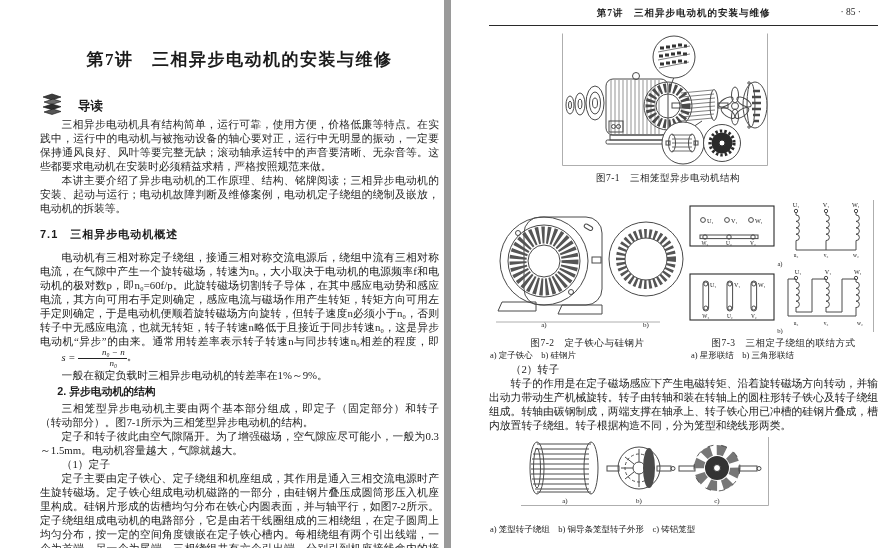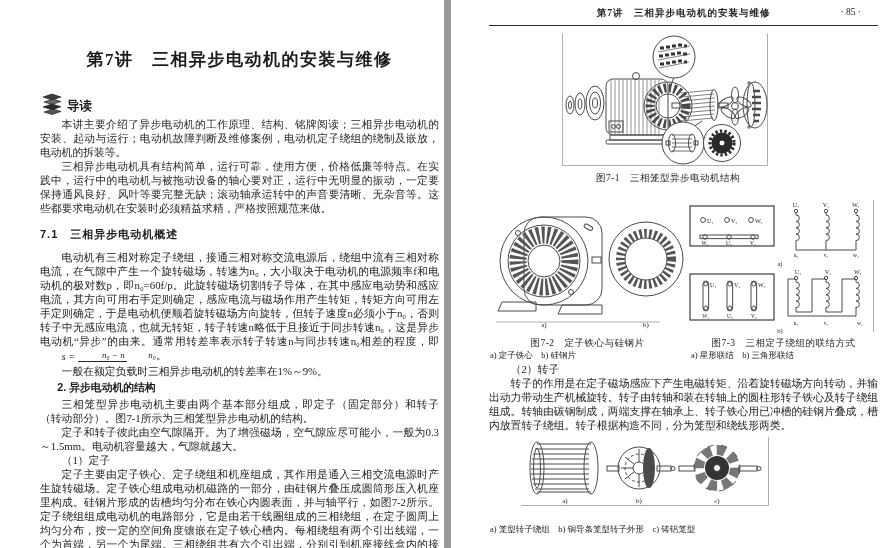--- a/index.html
+++ b/index.html
@@ -2,30 +2,30 @@
 <html><head>
 <meta charset="utf-8">
 <style>
   html,body{margin:0;padding:0;background:#ffffff;}
   body{width:884px;height:548px;font-family:"Liberation Serif","DejaVu Serif",serif;color:#1c1c1c;}
   .canvas{position:relative;width:884px;height:548px;background:#ffffff;overflow:hidden;}
   .gutter{position:absolute;left:444px;top:0;width:7px;height:548px;background:#9a9a9a;}
   
   .lp{position:absolute;left:40px;top:0;width:399px;}
   .lp-title{margin:48px 0 0 0;text-align:center;font-size:17px;font-weight:bold;letter-spacing:1.5px;}
-  .intro-head{margin:20px 0 2px 0;display:flex;align-items:flex-end;gap:3px;height:24px;}
+  .intro-head{margin:20px 0 2px 0;display:flex;align-items:flex-end;gap:14px;height:24px;}
   .intro-label{font-family:"Liberation Sans","DejaVu Sans",sans-serif;font-weight:bold;font-size:12.5px;}
   .bodytxt{font-size:10.8px;line-height:14px;text-align:justify;margin:0;}
   .ind{text-indent:2em;}
   .introtxt{color:#262626;}
   .sec-head{font-family:"Liberation Sans","DejaVu Sans",sans-serif;font-weight:bold;font-size:11px;margin:12px 0 8px 0;letter-spacing:1px;}
   .sub-head{font-family:"Liberation Sans","DejaVu Sans",sans-serif;font-weight:bold;font-size:10.8px;margin:3px 0 2px 0;text-indent:1.6em;}
   .frac-wrap{display:inline-flex;align-items:center;gap:3px;vertical-align:middle;}
   .frac-lhs{font-style:italic;font-size:10.5px;}
-  .frac{display:inline-flex;text-align:center;font-size:9px;line-height:9.5px;font-style:italic;}
+  .frac{display:inline-flex;flex-direction:column;text-align:center;font-size:9px;line-height:9.5px;font-style:italic;}
   .frac .num{border-bottom:0.8px solid #222;padding:0 2px;}
   
   .rp{position:absolute;left:451px;top:0;width:433px;height:548px;}
   .rp-header{position:absolute;left:38px;top:7px;width:389px;border-bottom:1.2px solid #2a2a2a;padding-bottom:5px;}
   .rp-header-title{display:block;text-align:center;font-size:9.5px;font-weight:bold;letter-spacing:1px;}
   .rp-pagenum{position:absolute;right:17px;top:0;font-size:9.5px;}
   .figbox{position:absolute;}
   .caption{position:absolute;text-align:center;font-size:9.5px;letter-spacing:0.5px;}
   .subcaption{position:absolute;text-align:left;font-size:8.5px;color:#222;}
   .rp-text{position:absolute;left:38px;top:362px;width:389px;}
@@ -47,22 +47,22 @@
         <svg width="24" height="24" viewBox="0 0 24 24">
           <path d="M3,6 l9,-3 9,3 -9,3 z" fill="#3d3d3d" stroke="#111" stroke-width="0.6"></path>
           <path d="M4,11 l9,-3 8,2.5 -9,3 z" fill="#6b6b6b" stroke="#111" stroke-width="0.6"></path>
           <path d="M3,16 l9,-3 9,2.7 -9,3 z" fill="#2e2e2e" stroke="#111" stroke-width="0.6"></path>
           <path d="M4,21 l9,-3 8,2.5 -9,3 z" fill="#555" stroke="#111" stroke-width="0.6"></path>
         </svg>
       </span>
       <span class="intro-label">导读</span>
     </div>
 
+    <p class="bodytxt ind introtxt">三相异步电动机具有结构简单，运行可靠，使用方便，价格低廉等特点。在实践中，运行中的电动机与被拖动设备的轴心要对正，运行中无明显的振动，一定要保持通风良好、风叶等要完整无缺；滚动轴承运转中的声音要清晰、无杂音等。这些都要求电动机在安装时必须精益求精，严格按照规范来做。</p>
     <p class="bodytxt ind introtxt">本讲主要介绍了异步电动机的工作原理、结构、铭牌阅读；三相异步电动机的安装、起动与运行；电动机故障判断及维修案例，电动机定子绕组的绕制及嵌放，电动机的拆装等。</p>
-    <p class="bodytxt ind introtxt">三相异步电动机具有结构简单，运行可靠，使用方便，价格低廉等特点。在实践中，运行中的电动机与被拖动设备的轴心要对正，运行中无明显的振动，一定要保持通风良好、风叶等要完整无缺；滚动轴承运转中的声音要清晰、无杂音等。这些都要求电动机在安装时必须精益求精，严格按照规范来做。</p>
 
     <h2 class="sec-head">7.1　三相异步电动机概述</h2>
 
     <p class="bodytxt ind"><span>电动机有三相对称定子绕组，接通三相对称交流电源后，绕组中流有三相对称电流，在气隙中产生一个旋转磁场，转速为n₀，大小取决于电动机的电源频率f和电动机的极对数p，即n₀=60f/p。此旋转磁场切割转子导体，在其中感应电动势和感应电流，其方向可用右手定则确定，感应电流与磁场作用产生转矩，转矩方向可用左手定则确定，于是电动机便顺着旋转磁场方向旋转，但转子速度n必须小于n₀，否则转子中无感应电流，也就无转矩，转子转速n略低于且接近于同步转速n₀，这是异步电动机“异步”的由来。通常用转差率表示转子转速n与同步转速n₀相差的程度，即</span><span class="frac-wrap">
           <span class="frac-lhs">s =</span>
           <span class="frac">
             <span class="num">n₀ − n</span>
             <span class="den">n₀</span>
           </span>
         </span><span>。</span></p>

